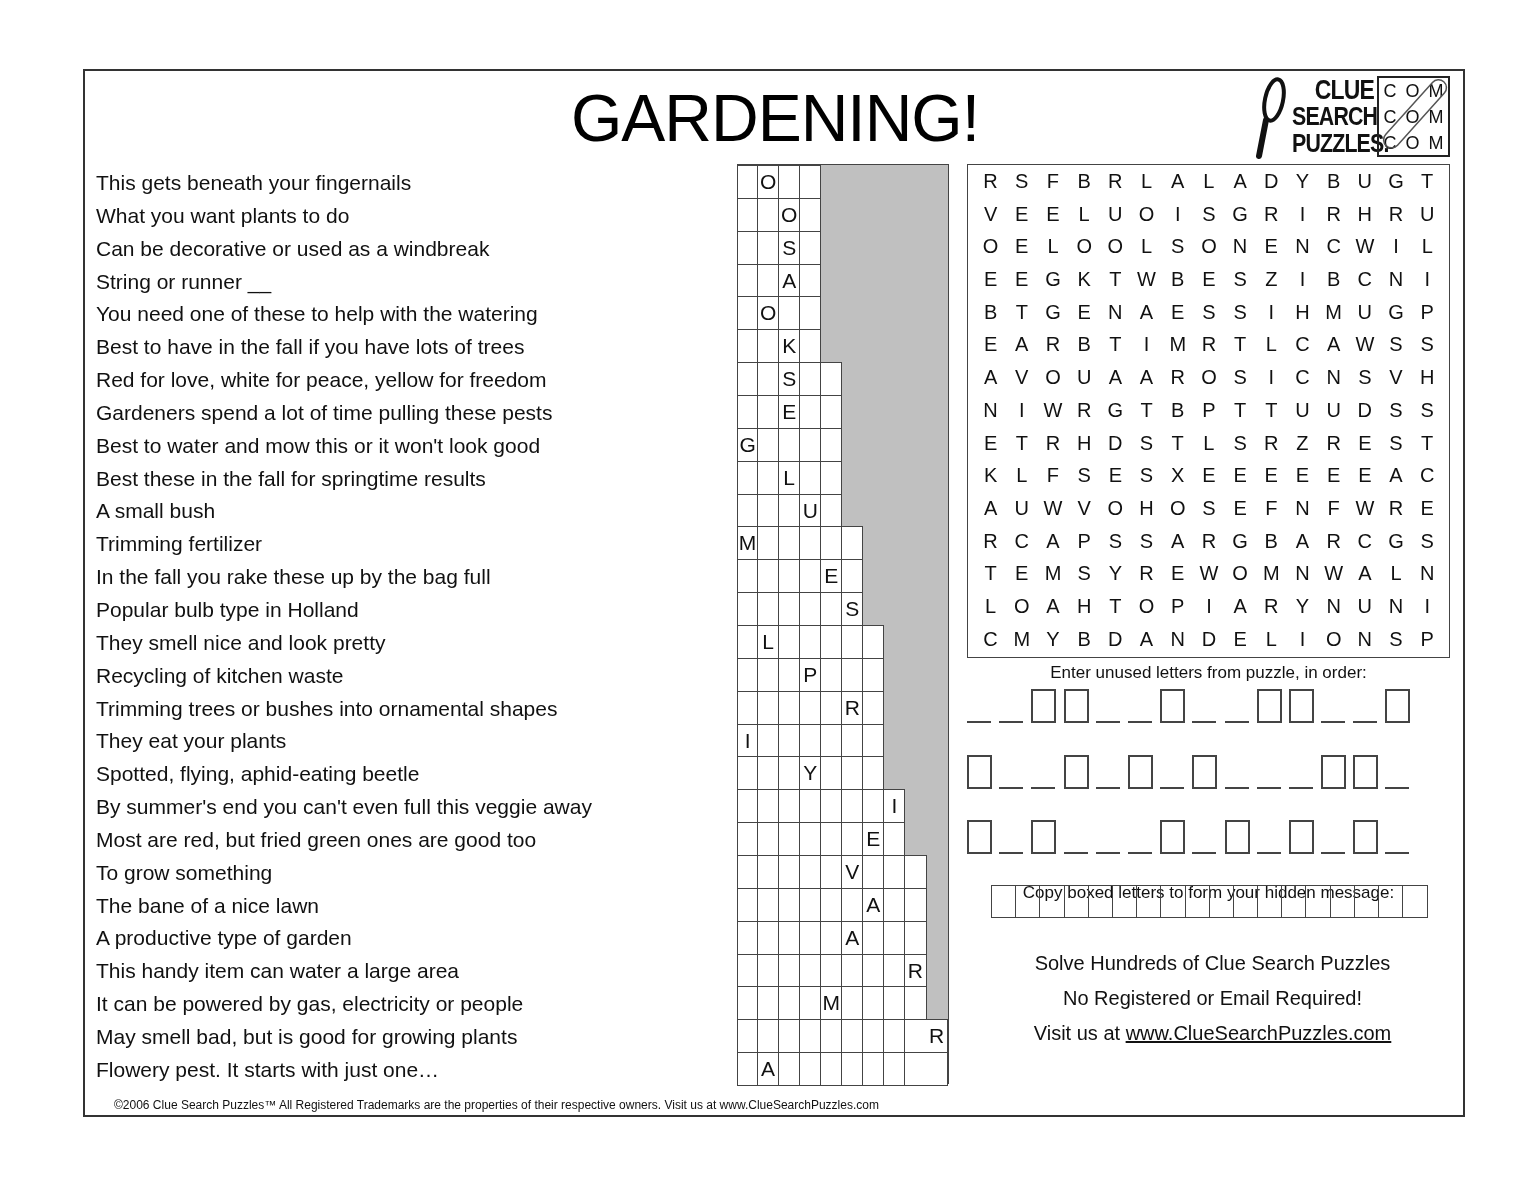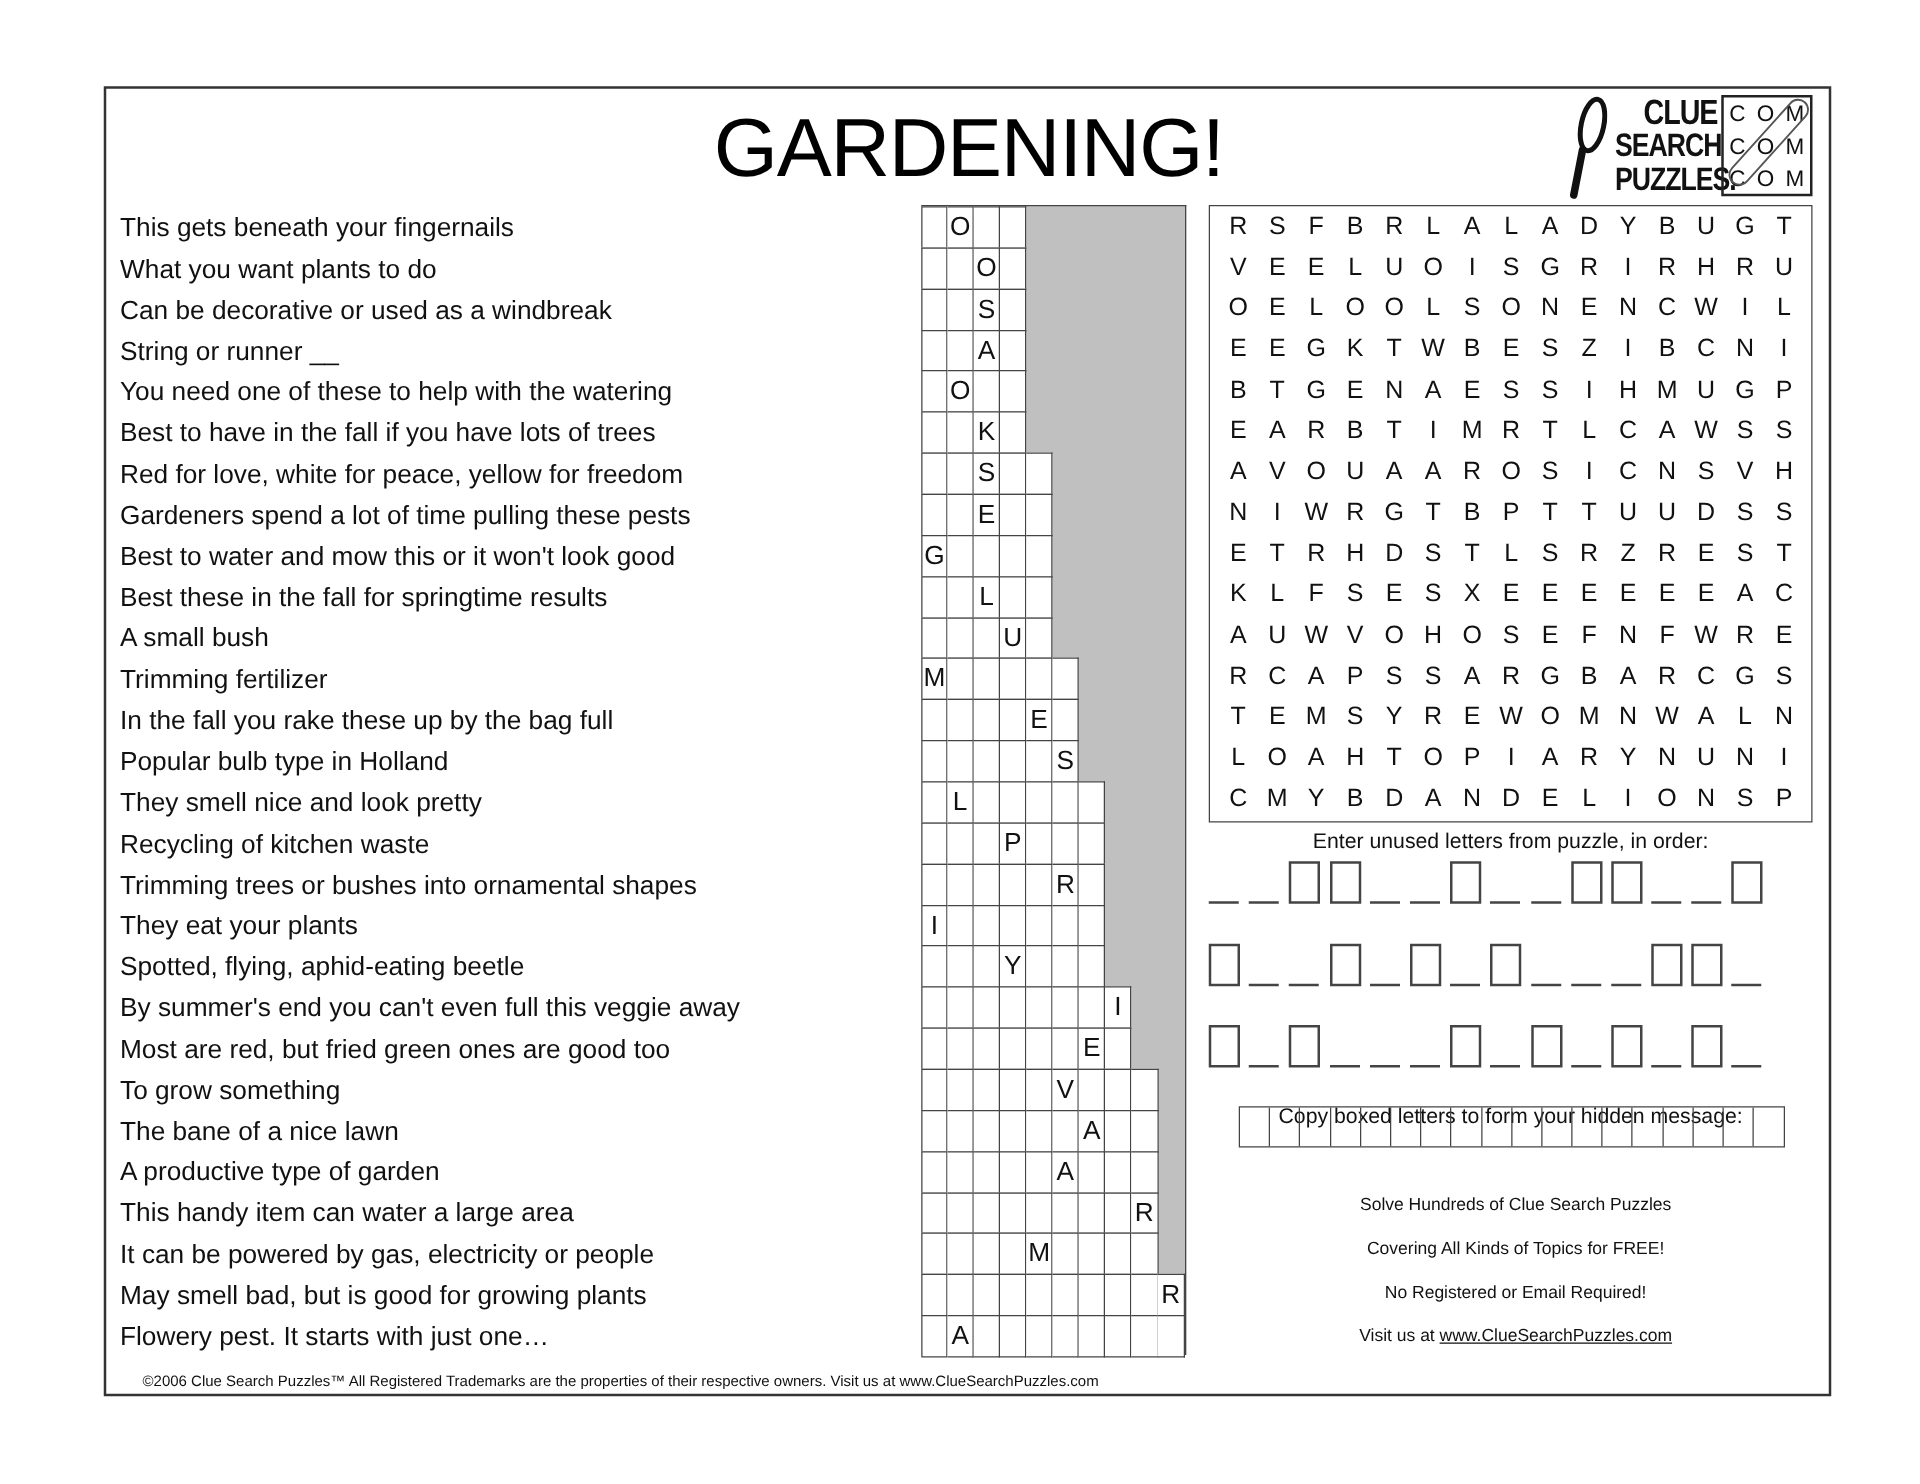--- a/index.html
+++ b/index.html
@@ -33,21 +33,21 @@
   .slot-row { position: absolute; left: 967px; height: 36px; display: flex; }
   .slot { width: 32.2px; height: 34px; position: relative; }
   .slot.box::after { content: ""; position: absolute; left: 0; top: 0; width: 24px; height: 32px; border: 2px solid #444; box-sizing: content-box; width: 21px; height: 30px; }
   .slot.blank::after { content: ""; position: absolute; left: 0; bottom: 0; width: 24px; height: 0; border-bottom: 2px solid #444; }
 
   .copy-label { position: absolute; left: 966px; top: 858px; width: 485px; text-align: center; font-size: 17px; line-height: 22px; margin-top: 24px; }
   .msg { position: absolute; left: 991px; top: 885px; height: 33px; display: flex; border: 1px solid #444; box-sizing: border-box; }
   .msg-cell { width: 24.2px; height: 31px; border-right: 1px solid #444; box-sizing: border-box; }
   .msg-cell:last-child { border-right: none; }
 
-  .promo { position: absolute; left: 966px; top: 946px; width: 493px; text-align: center; font-size: 14px; }
+  .promo { position: absolute; left: 966px; top: 946px; width: 493px; text-align: center; font-size: 20px; }
   .promo-line { line-height: 35px; height: 35px; }
   .promo a { color: #111; text-decoration: underline; margin-top: 36px; }
 
   .footer { position: absolute; left: 114px; top: 1096px; font-size: 12px; line-height: 18px; white-space: nowrap; }
 </style>
 </head>
 <body>
 
 <div class="frame"></div>
 
@@ -685,18 +685,17 @@
     <div class="msg-cell"></div>
     <div class="msg-cell"></div>
     <div class="msg-cell"></div>
     <div class="msg-cell"></div>
     <div class="msg-cell"></div>
     <div class="msg-cell"></div>
   </div>
 
 <div class="promo">
   <div class="promo-line">Solve Hundreds of Clue Search Puzzles</div>
-  <div class="promo-line">Covering All Kinds of Topics for FREE!</div>
   <div class="promo-line">No Registered or Email Required!</div>
   <div class="promo-line"><span>Visit us at </span><a>www.ClueSearchPuzzles.com</a></div>
 </div>
 
 <div class="footer">©2006 Clue Search Puzzles™ All Registered Trademarks are the properties of their respective owners. Visit us at www.ClueSearchPuzzles.com</div>
 
 </body></html>

